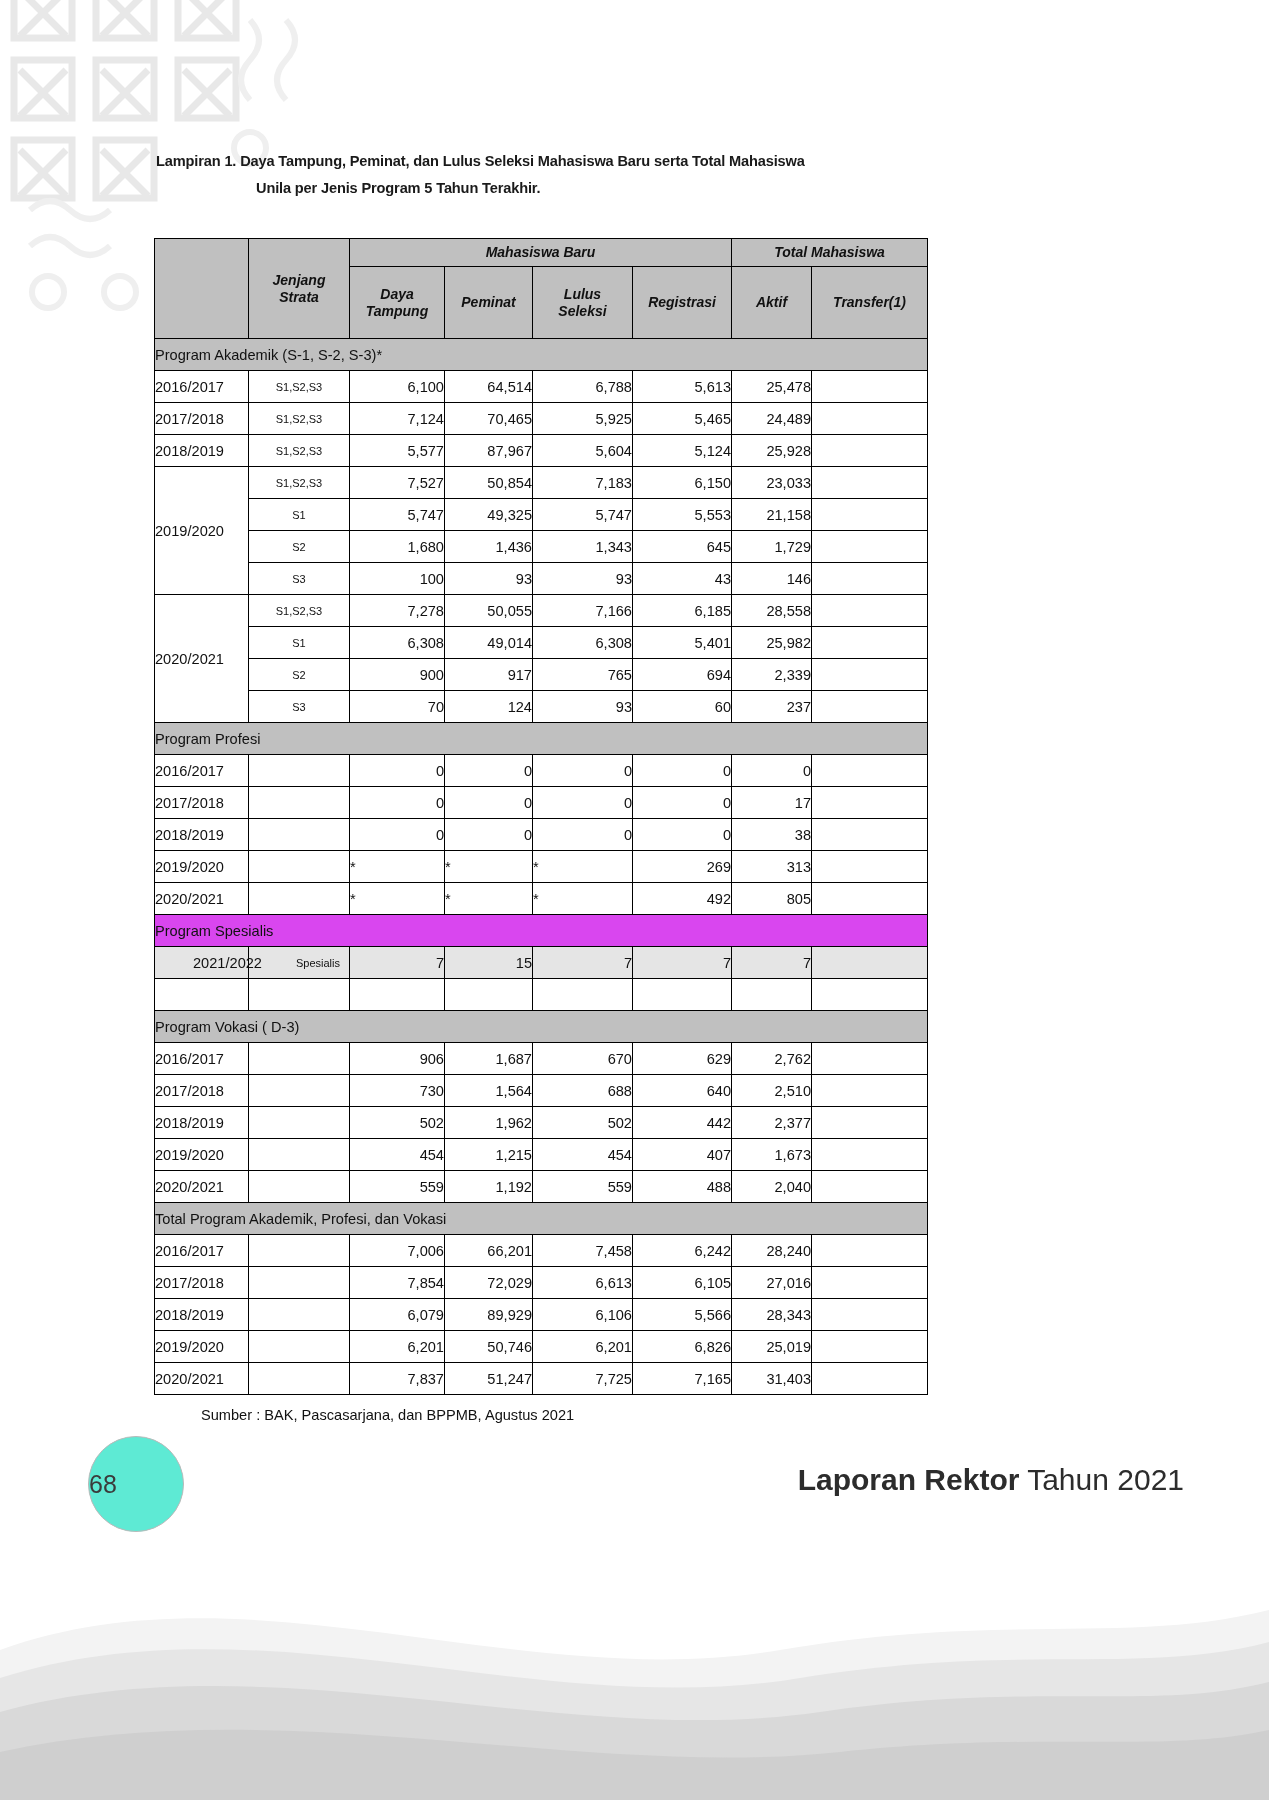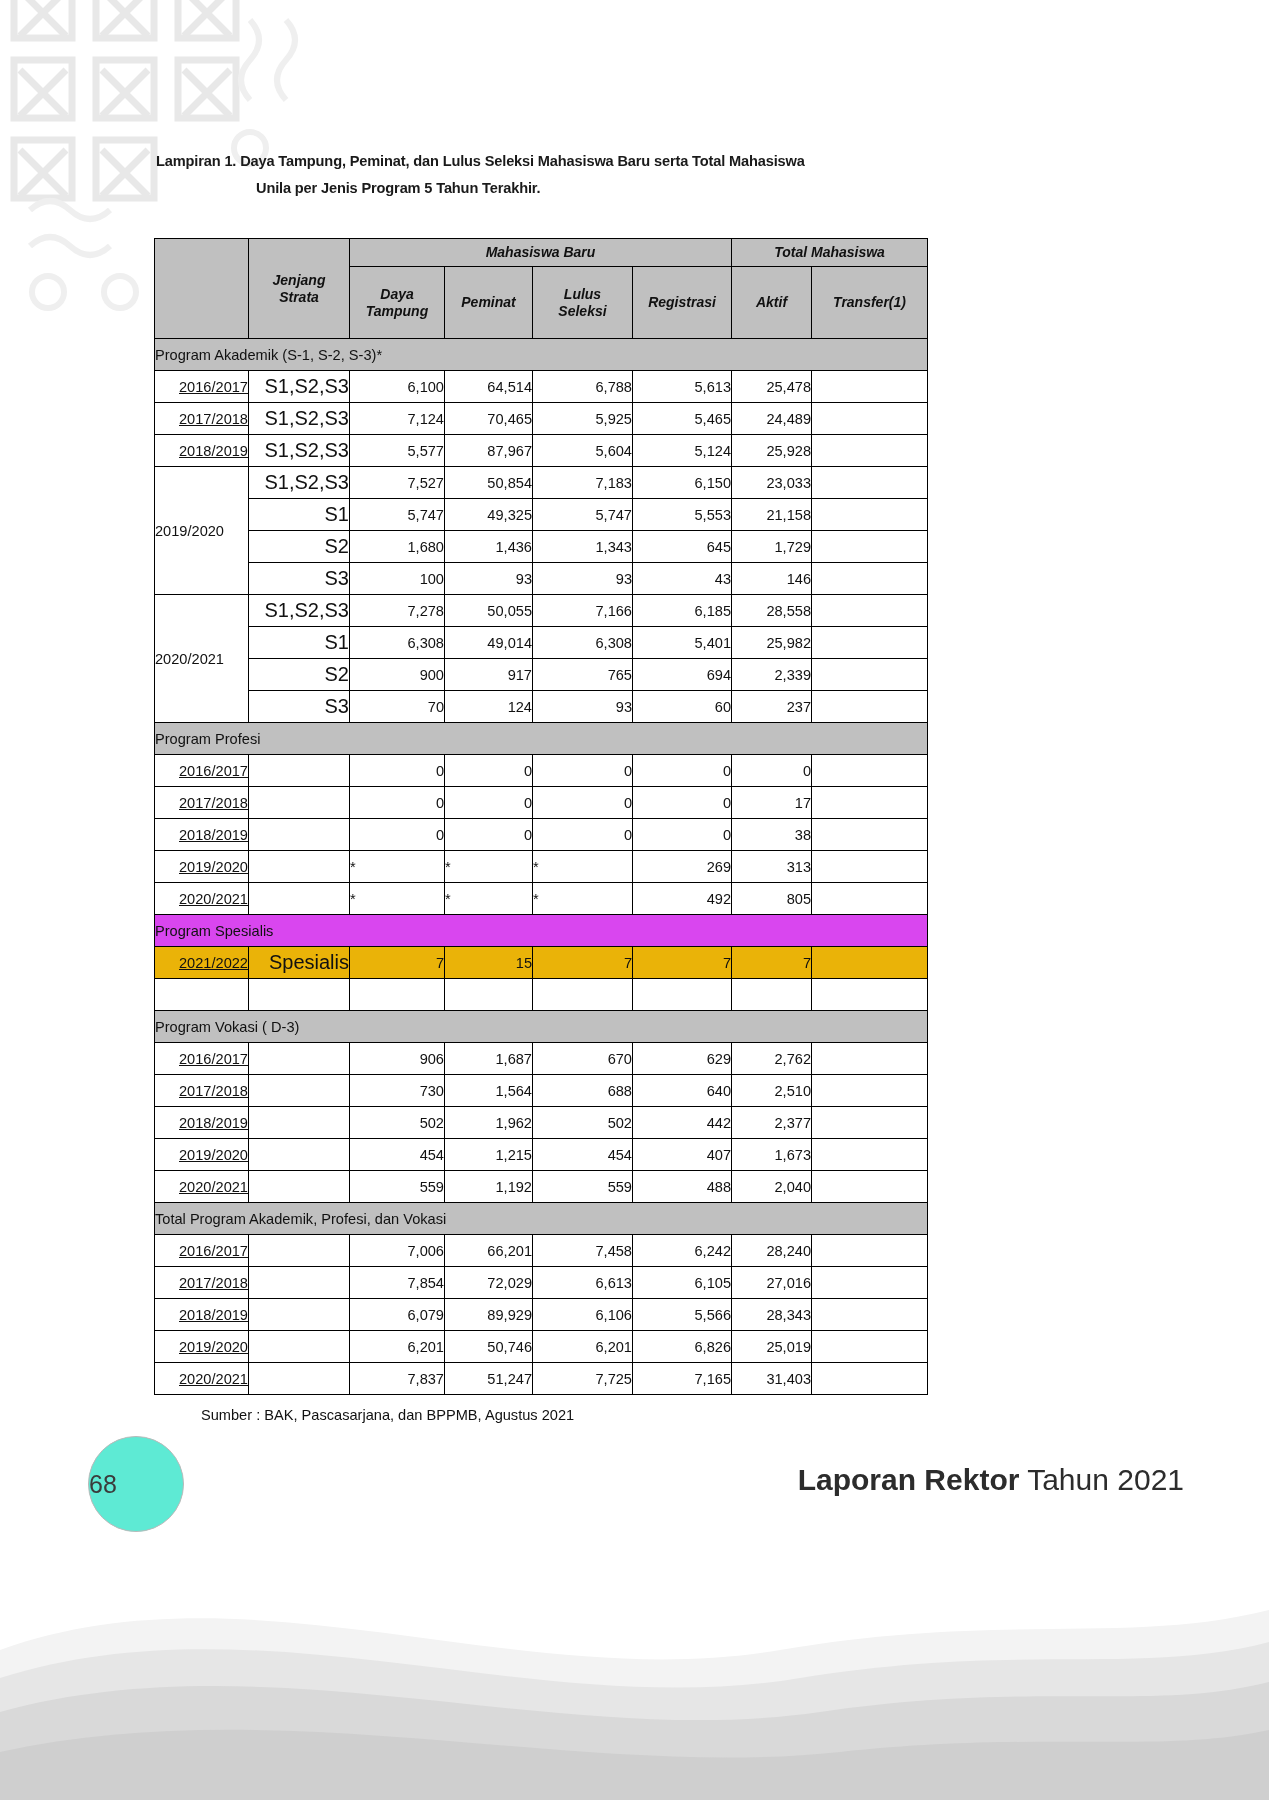--- a/index.html
+++ b/index.html
@@ -88,42 +88,41 @@
     text-align: left;
     font-size: 14.6px;
     height: 32px;
     font-weight: normal;
   }
   .section-row.cyan td {
     background: #d946ef;
   }
   tr.datarow td { height: 32px; }
   td.yr {
-    text-align: right;
+    text-align: left;
     padding-left: 4px;
     font-size: 14.6px;
     white-space: nowrap;
-    text-decoration: underline;
   }
   td.jen {
-    text-align: right;
+    text-align: center;
     padding-left: 5px;
-    font-size: 20px;
+    font-size: 11px;
   }
   td.num {
     text-align: right;
     padding-right: 6px;
     font-size: 14.6px;
   }
   td.star {
     text-align: left;
     padding-left: 5px;
     font-size: 14.6px;
   }
-  tr.cyan-row td { background: #eab308; }
+  tr.cyan-row td { background: #e5e5e5; padding-left: 38px; }
   td.yrgroup {
     text-align: left;
     padding-left: 4px;
     font-size: 14.6px;
     vertical-align: middle;
   }
 
   
   col.c-year     { width: 94px; }
   col.c-jenjang  { width: 101px; }

